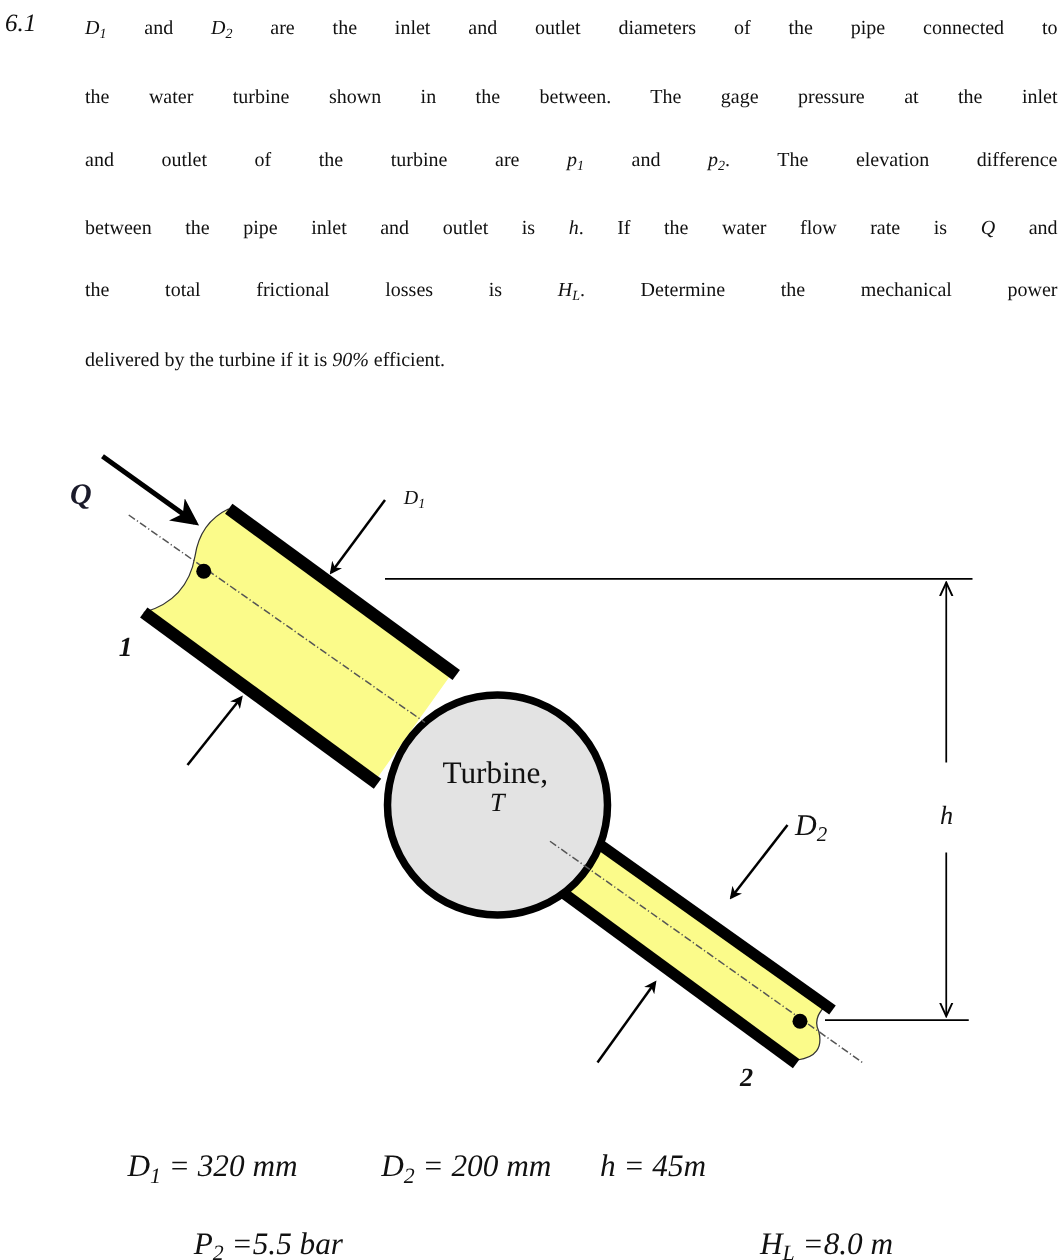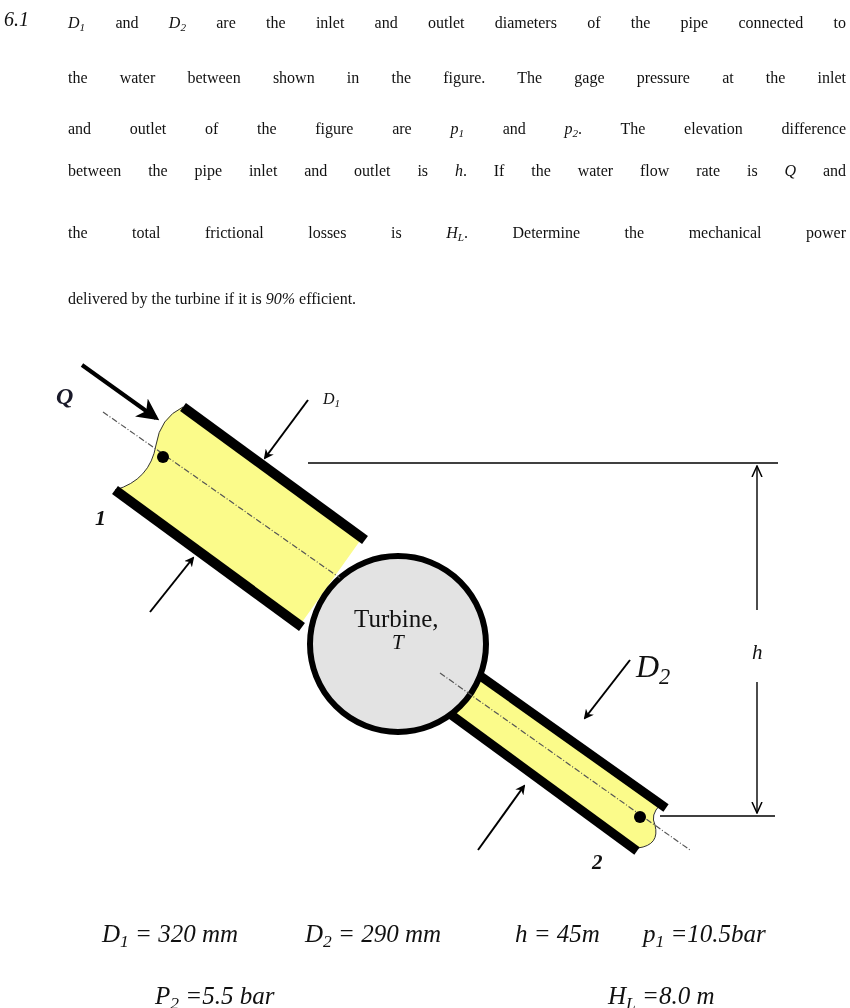--- a/index.html
+++ b/index.html
@@ -21,35 +21,35 @@
 </head>
 <body>
 
 <div class="problem">
   <span class="num">6.1</span>
 
   <div class="line justify" style="top:8px;">
     <i>D</i><sub>1</sub><span> and </span><i>D</i><sub>2</sub><span> are the inlet and outlet diameters of the pipe connected to</span>
   </div>
 
-  <div class="line justify" style="top:63px;">the water between shown in the figure. The gage pressure at the inlet</div>
+  <div class="line justify" style="top:63px;">the water turbine shown in the between. The gage pressure at the inlet</div>
 
   <div class="line justify" style="top:114px;">
-    <span>and outlet of the figure are </span><i>p</i><sub>1</sub><span> and </span><i>p</i><sub>2</sub><span>. The elevation difference</span>
+    <span>and outlet of the turbine are </span><i>p</i><sub>1</sub><span> and </span><i>p</i><sub>2</sub><span>. The elevation difference</span>
   </div>
 
-  <div class="line justify" style="top:156px;">
+  <div class="line justify" style="top:168px;">
     <span>between the pipe inlet and outlet is </span><i>h</i><span>. If the water flow rate is </span><i>Q</i><span> and</span>
   </div>
 
   <div class="line justify" style="top:218px;">
     <span>the total frictional losses is </span><i>H</i><sub>L</sub><span>. Determine the mechanical power</span>
   </div>
 
-  <div class="line" style="top:284px;">
+  <div class="line" style="top:274px;">
     <span>delivered by the turbine if it is </span><i>90%</i><span> efficient.</span>
   </div>
 </div>
 
 <div class="figure">
   <svg width="850" height="560" viewBox="0 340 850 560" xmlns="http://www.w3.org/2000/svg">
     <defs>
       <marker id="ah" markerWidth="10" markerHeight="10" refX="8" refY="5" orient="auto" markerUnits="userSpaceOnUse">
         <path d="M0,0 L10,5 L0,10 L3,5 Z" fill="#000"></path>
       </marker>
@@ -93,26 +93,25 @@
 
     <line x1="630" y1="660" x2="585" y2="718" stroke="#000" stroke-width="2" marker-end="url(#ah)"></line>
     <line x1="478" y1="850" x2="524" y2="786" stroke="#000" stroke-width="2" marker-end="url(#ah)"></line>
   </svg>
 
   <div class="g" style="left:56px; top:43px; font-size:24px; font-weight:bold; font-style:italic; color:#1a1a2a;">Q</div>
   <div class="g" style="left:323px; top:50px; font-size:16px; font-style:italic;"><span>D</span><sub>1</sub></div>
   <div class="g" style="left:95px; top:165px; font-size:22px; font-weight:bold; font-style:italic;">1</div>
   <div class="g" style="left:354px; top:265px; font-size:25px; ">Turbine,</div>
   <div class="g" style="left:392px; top:290px; font-size:21px; font-style:italic;">T</div>
-  <div class="g" style="left:636px; top:308px; font-size:32px; font-style:italic;"><span>D</span><sub>2</sub></div>
+  <div class="g" style="left:636px; top:308px; font-size:24px; font-style:italic;"><span>D</span><sub>2</sub></div>
   <div class="g" style="left:750px; top:300px; font-size:21px; font-style:italic; background:#fff; padding:0 2px;">h</div>
   <div class="g" style="left:592px; top:510px; font-size:21px; font-weight:bold; font-style:italic;">2</div>
 </div>
 
 <div class="givens">
   <div class="g" style="left:102px; top:8px;"><span>D</span><sub>1</sub><span> = 320 mm</span></div>
-  <div class="g" style="left:305px; top:8px;"><span>D</span><sub>2</sub><span> = 290 mm</span></div>
-  <div class="g" style="left:515px; top:8px;font-style:italic;"><span>h</span><span> = 45m</span></div>
-  <div class="g" style="left:643px; top:8px;"><span>p</span><sub>1</sub><span> =10.5bar</span></div>
+  <div class="g" style="left:305px; top:8px;"><span>D</span><sub>2</sub><span> = 200 mm</span></div>
+  <div class="g" style="left:480px; top:8px;font-style:italic;"><span>h</span><span> = 45m</span></div>
 
   <div class="g" style="left:155px; top:70px;"><span>P</span><sub>2</sub><span> =5.5 bar</span></div>
   <div class="g" style="left:608px; top:70px;"><span>H</span><sub>L</sub><span> =8.0 m</span></div>
 </div>
 
 </body></html>

